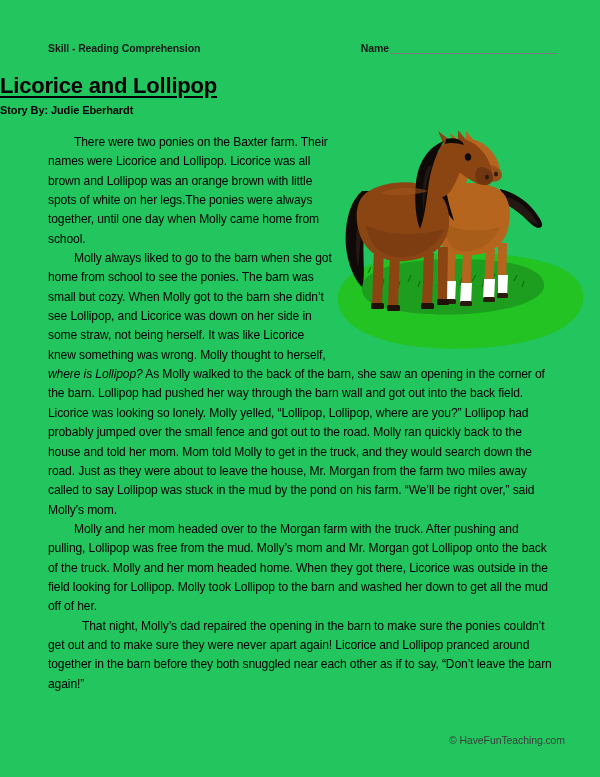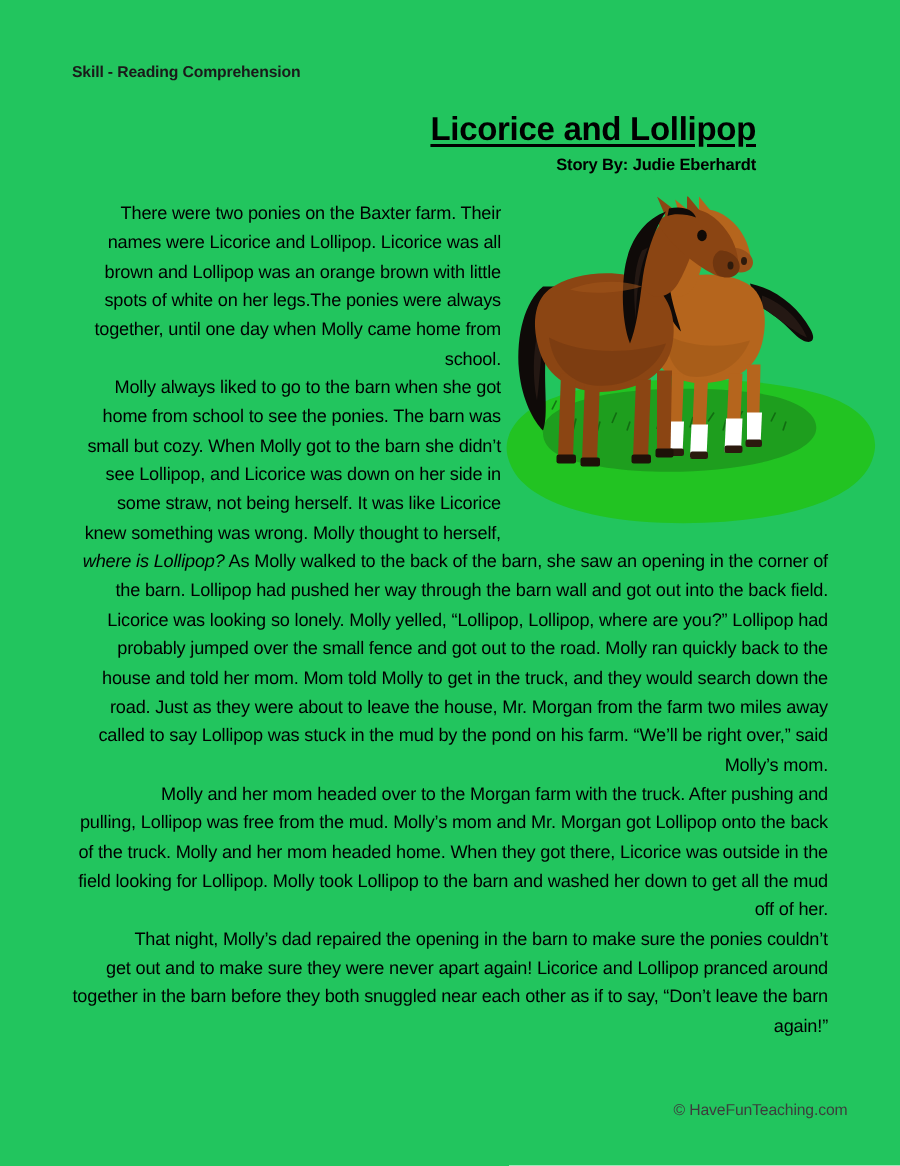--- a/index.html
+++ b/index.html
@@ -60,21 +60,21 @@
     height: 10px;
     margin-left: 1px;
   }
 
   
   .title-block {
     position: absolute;
     top: 74px;
     left: 0;
     width: 504px;
-    text-align: right;
+    text-align: left;
   }
 
   .story-title {
     font-size: 22px;
     font-weight: bold;
     text-decoration: underline;
     text-underline-offset: 3px;
     letter-spacing: -0.2px;
     margin: 0;
     line-height: 1.1;
@@ -107,21 +107,21 @@
 
   
   .story-body {
     position: absolute;
     top: 133px;
     left: 48px;
     width: 504px;
     font-size: 12.1px;
     line-height: 19.35px;
     color: #000;
-    text-align: right;
+    text-align: left;
     letter-spacing: -0.12px;
   }
 
   
   .art-shim {
     float: right;
     width: 218px;
     height: 232px;
     shape-outside: margin-box;
   }
@@ -153,20 +153,24 @@
   }
 </style>
 </head>
 <body>
 
 <div class="page">
 
   <div class="header">
     <div class="skill-label">Skill - Reading Comprehension</div>
 
+    <div class="name-field">
+      <span class="name-label">Name</span>
+      <span class="name-rule"></span>
+    </div>
   </div>
 
   <div class="title-block">
     <h1 class="story-title">Licorice and Lollipop</h1>
     <p class="story-byline">Story By: Judie Eberhardt</p>
   </div>
 
   <div class="illustration">
     <svg viewBox="0 0 262 226" xmlns="http://www.w3.org/2000/svg" aria-hidden="true">
 

